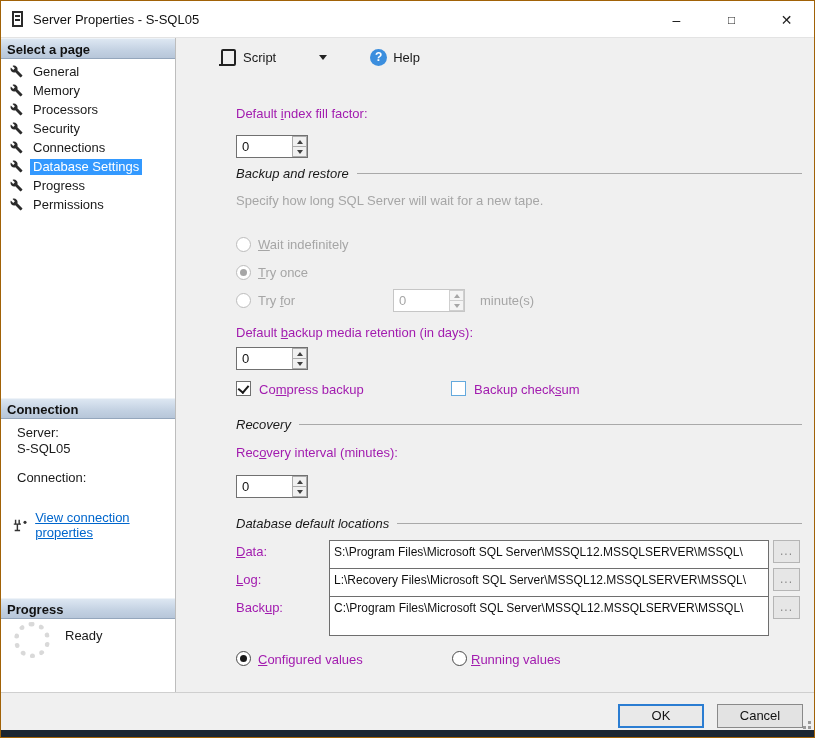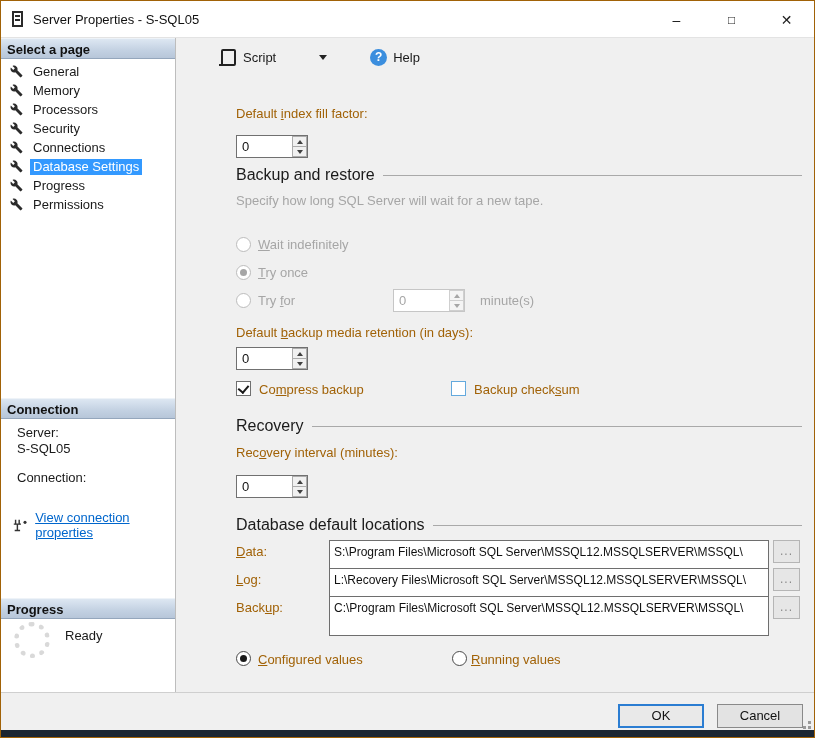--- a/index.html
+++ b/index.html
@@ -40,25 +40,25 @@
              background:#f0f0f0;gap:27px; }
   .tb-btn { display:flex; align-items:center; padding:4px 6px; }
   .script-icon { width:15px; height:17px; border:2px solid #222; border-radius:2px; position:relative; margin-right:7px; }
   .script-icon::after { content:""; position:absolute; left:-4px; bottom:-2px; width:8px; height:2px; background:#222; }
   .caret-down { width:0; height:0; border-left:4px solid transparent; border-right:4px solid transparent;
                 border-top:5px solid #222; margin:0 10px 0 10px; }
   .help-circle { width:17px; height:17px; border-radius:50%; background:#3b8ede; color:#fff; font-size:12px;
                  font-weight:bold; display:flex; align-items:center; justify-content:center; margin-right:6px; }
   .tb-label { font-size:13px; color:#1a1a1a; }
 
-  .lbl { position:absolute; font-size:13px; color:#a16207; white-space:nowrap; }
+  .lbl { position:absolute; font-size:13px; color:#a21caf; white-space:nowrap; }
   .lbl.dis { color:#a6a6a6; }
   .mn { text-decoration:underline; }
   .sec { position:absolute; left:27px; width:566px; display:flex; align-items:center; }
-  .sec-t { font-size:16px; color:#1a1a1a; white-space:nowrap; }
+  .sec-t { font-size:13px; color:#1a1a1a; white-space:nowrap;font-style:italic; }
   .sec-line { flex:1; height:1px; background:#a9a9a9; margin-left:8px; }
 
   .spin { position:absolute; width:72px; height:23px; background:#fff; border:1px solid #707070; display:flex; }
   .spin-val { flex:1; font-size:13px; color:#111; padding:3px 0 0 5px; }
   .spin-btns { width:15px; display:flex; flex-direction:column; }
   .spin-b { flex:1; background:#f0f0f0; border:1px solid #ababab; display:flex; align-items:center; justify-content:center; }
   .spin-b + .spin-b { border-top:none; }
   .tri-up { width:0; height:0; border-left:3px solid transparent; border-right:3px solid transparent; border-bottom:4px solid #404040; }
   .tri-dn { width:0; height:0; border-left:3px solid transparent; border-right:3px solid transparent; border-top:4px solid #404040; }
   .spin.dis { border-color:#c6c6c6; }

